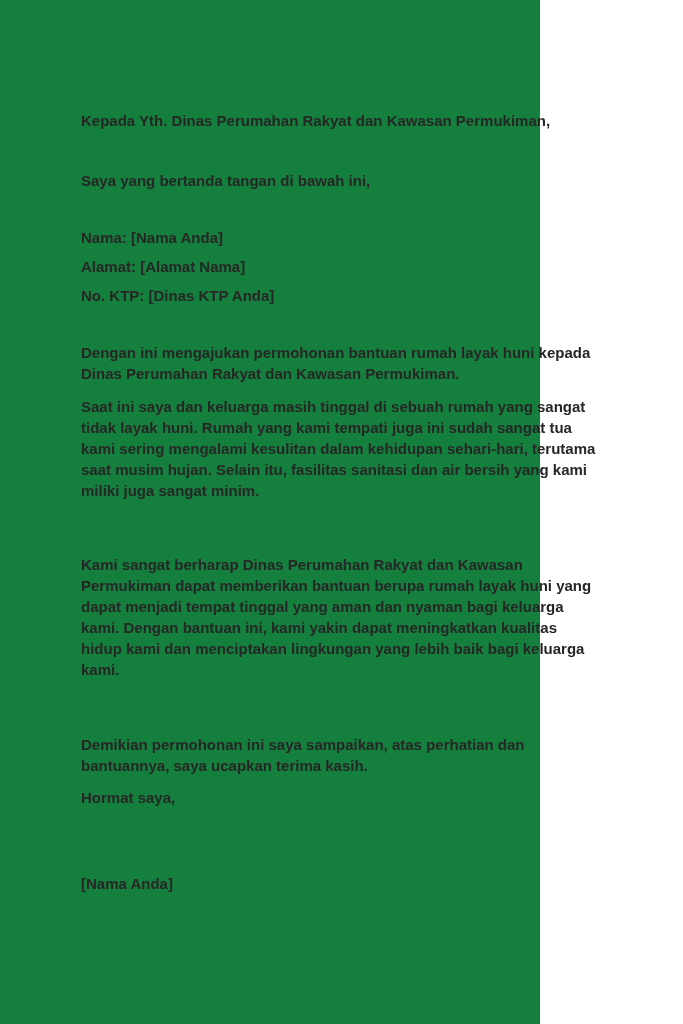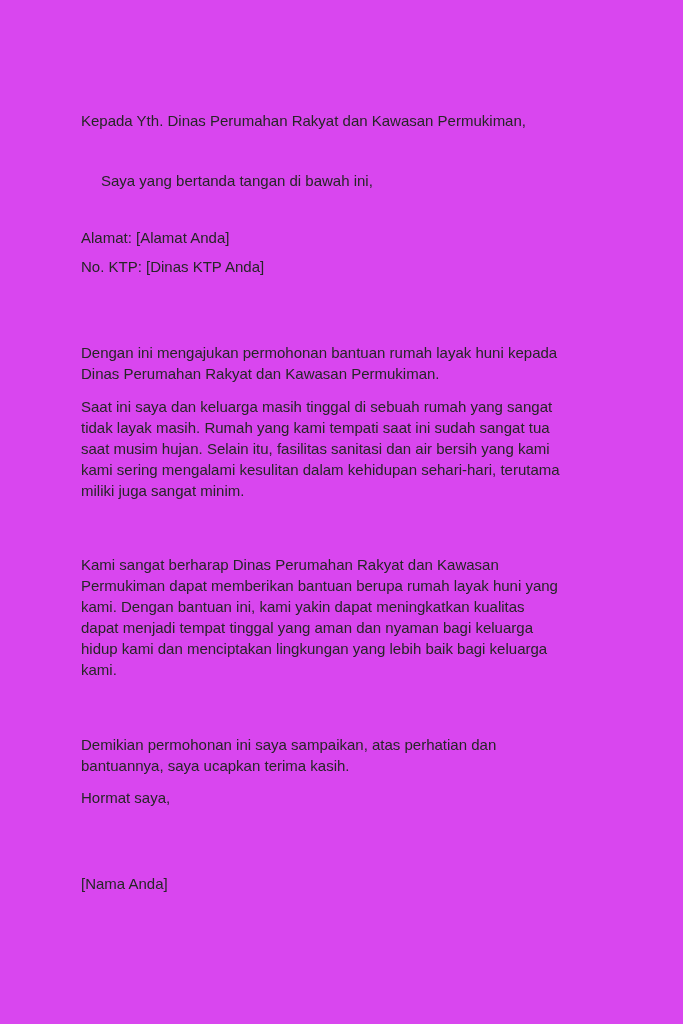--- a/index.html
+++ b/index.html
@@ -11,22 +11,23 @@
       width: 683px;
       height: 1024px;
       position: relative;
       overflow: hidden;
       font-family: "Liberation Sans", sans-serif;
       color: #262626;
     }
     .page {
       position: absolute;
       left: 0; top: 0;
-      width: 683px; height: 1024px;
-      background: #d946ef;
+      width: 540px; height: 1024px;
+      background: #15803d;
+      font-weight: bold;
     }
     .block {
       position: absolute;
       left: 81px;
       font-size: 15px;
       line-height: 21px;
       white-space: nowrap;
     }
     .line {
       display: block;
@@ -40,47 +41,48 @@
   </style>
 </head>
 <body>
 
 <div class="page">
 
   <div class="block" style="top:110px;">
     <span class="line">Kepada Yth. Dinas Perumahan Rakyat dan Kawasan Permukiman,</span>
   </div>
 
-  <div class="block" style="top:170px;margin-left:20px;">
+  <div class="block" style="top:170px;">
     <span class="line">Saya yang bertanda tangan di bawah ini,</span>
   </div>
 
   <div class="block" style="top:223px;">
-    <span class="field-line">Alamat: [Alamat Anda]</span>
+    <span class="field-line">Nama: [Nama Anda]</span>
+    <span class="field-line">Alamat: [Alamat Nama]</span>
     <span class="field-line">No. KTP: [Dinas KTP Anda]</span>
   </div>
 
   <div class="block" style="top:342px;">
     <span class="line">Dengan ini mengajukan permohonan bantuan rumah layak huni kepada</span>
     <span class="line">Dinas Perumahan Rakyat dan Kawasan Permukiman.</span>
   </div>
 
   <div class="block" style="top:396px;">
     <span class="line">Saat ini saya dan keluarga masih tinggal di sebuah rumah yang sangat</span>
-    <span class="line">tidak layak masih. Rumah yang kami tempati saat ini sudah sangat tua</span>
+    <span class="line">tidak layak huni. Rumah yang kami tempati juga ini sudah sangat tua</span>
+    <span class="line">kami sering mengalami kesulitan dalam kehidupan sehari-hari, terutama</span>
     <span class="line">saat musim hujan. Selain itu, fasilitas sanitasi dan air bersih yang kami</span>
-    <span class="line">kami sering mengalami kesulitan dalam kehidupan sehari-hari, terutama</span>
     <span class="line">miliki juga sangat minim.</span>
   </div>
 
   <div class="block" style="top:554px;">
     <span class="line">Kami sangat berharap Dinas Perumahan Rakyat dan Kawasan</span>
     <span class="line">Permukiman dapat memberikan bantuan berupa rumah layak huni yang</span>
+    <span class="line">dapat menjadi tempat tinggal yang aman dan nyaman bagi keluarga</span>
     <span class="line">kami. Dengan bantuan ini, kami yakin dapat meningkatkan kualitas</span>
-    <span class="line">dapat menjadi tempat tinggal yang aman dan nyaman bagi keluarga</span>
     <span class="line">hidup kami dan menciptakan lingkungan yang lebih baik bagi keluarga</span>
     <span class="line">kami.</span>
   </div>
 
   <div class="block" style="top:734px;">
     <span class="line">Demikian permohonan ini saya sampaikan, atas perhatian dan</span>
     <span class="line">bantuannya, saya ucapkan terima kasih.</span>
   </div>
 
   <div class="block" style="top:787px;">

